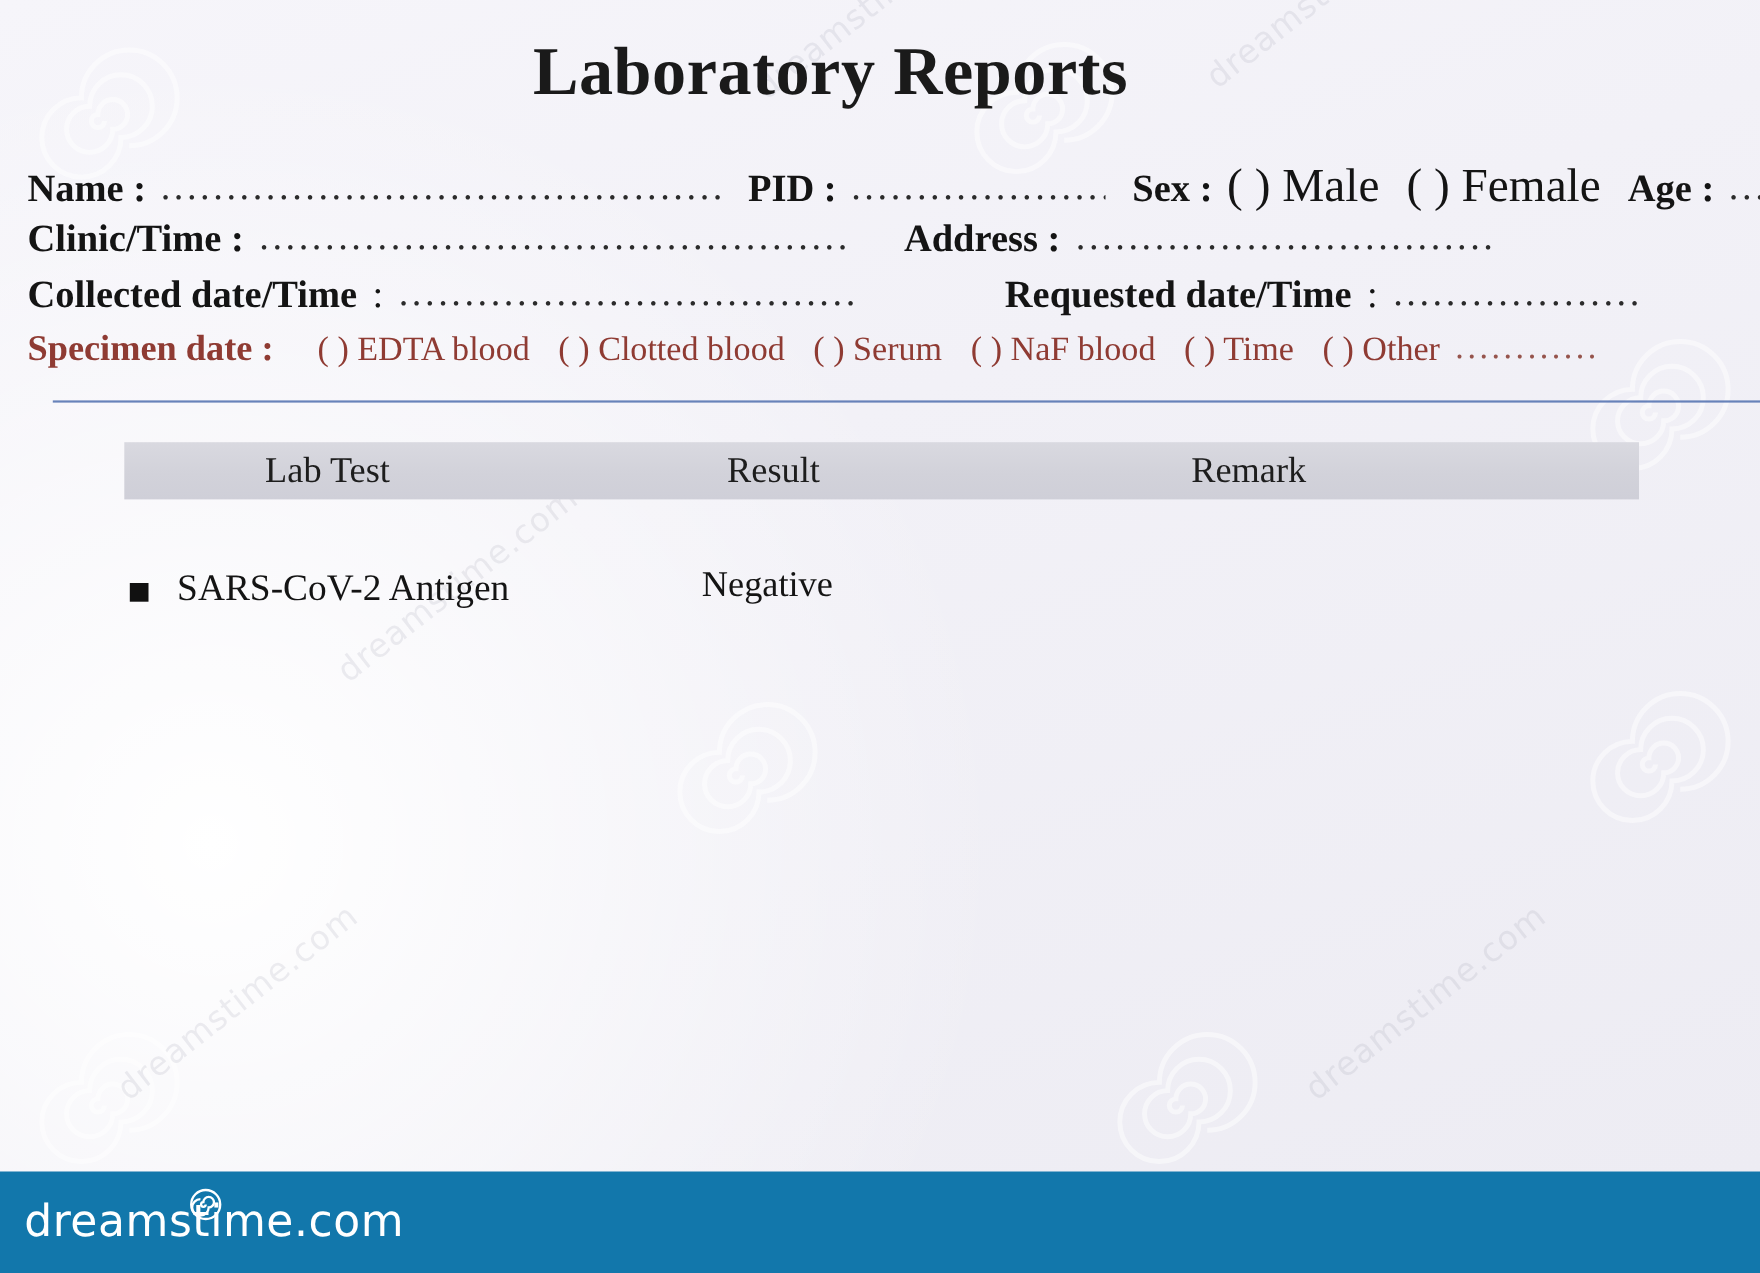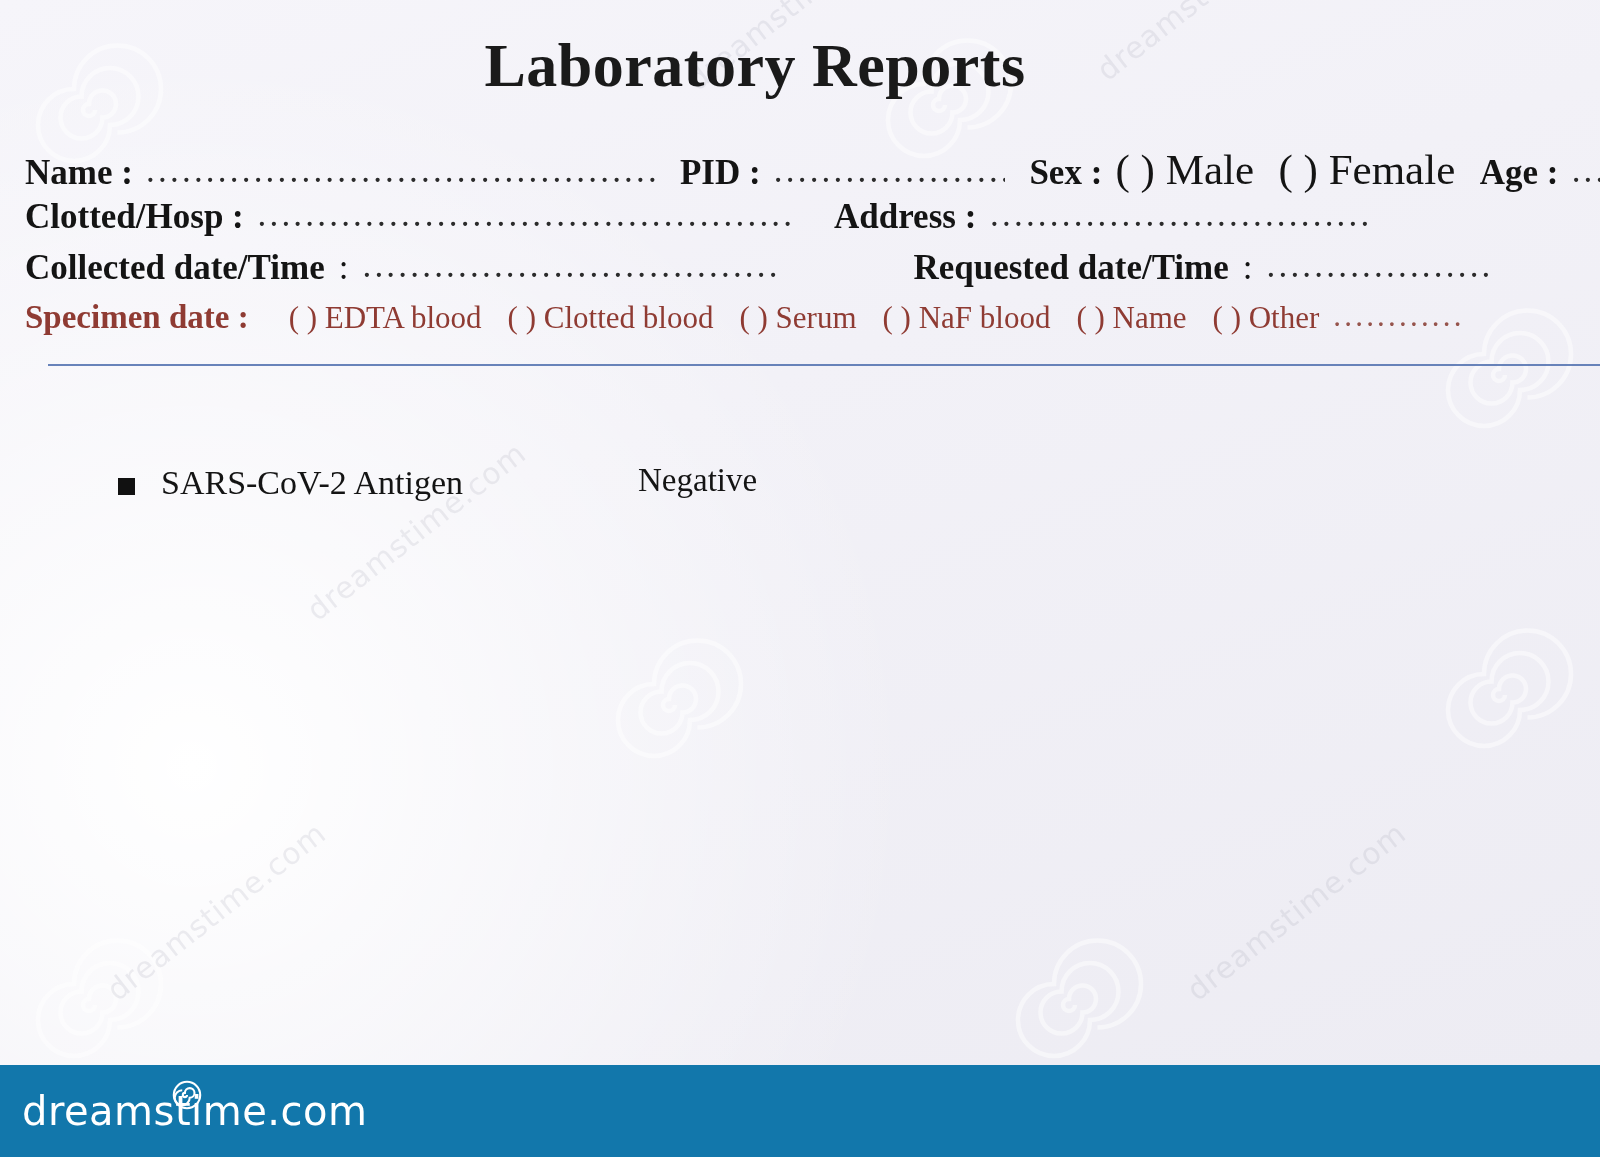--- a/index.html
+++ b/index.html
@@ -265,21 +265,21 @@
         <span class="opt">( ) Male</span>
         <span class="gap-m"></span>
         <span class="opt">( ) Female</span>
         <span class="gap-m"></span>
         <span class="lbl">Age :</span>
         <span class="gap-s"></span>
         <span class="dots" style="width:30px;">....</span>
       </div>
 
       <div class="frow">
-        <span class="lbl">Clotted/Hosp :</span>
+        <span class="lbl">Clinic/Time :</span>
         <span class="gap-s"></span>
         <span class="dots" style="width:560px;">.............................................</span>
         <span class="gap-m"></span>
         <span class="lbl">Address :</span>
         <span class="gap-s"></span>
         <span class="dots" style="width:620px;">................................</span>
       </div>
 
       <div class="frow">
         <span class="lbl">Collected date/Time</span>
@@ -299,32 +299,37 @@
         <span class="lbl">Specimen date :</span>
         <span class="gap-l"></span>
         <span class="opt">( ) EDTA blood</span>
         <span class="gap-m"></span>
         <span class="opt">( ) Clotted blood</span>
         <span class="gap-m"></span>
         <span class="opt">( ) Serum</span>
         <span class="gap-m"></span>
         <span class="opt">( ) NaF blood</span>
         <span class="gap-m"></span>
-        <span class="opt">( ) Name</span>
+        <span class="opt">( ) Time</span>
         <span class="gap-m"></span>
         <span class="opt">( ) Other</span>
         <span class="gap-s"></span>
         <span class="dots" style="width:150px;">............</span>
       </div>
 
     </div>
 
     <div class="rule"></div>
 
     <div class="table">
+      <div class="thead">
+        <span class="th th-test">Lab Test</span>
+        <span class="th th-result">Result</span>
+        <span class="th th-remark">Remark</span>
+      </div>
 
       <div class="trow">
         <span class="bullet"></span>
         <span class="cell cell-test">SARS-CoV-2  Antigen</span>
         <span class="cell cell-result">Negative</span>
         <span class="cell cell-remark"></span>
       </div>
     </div>
 
   </div>

